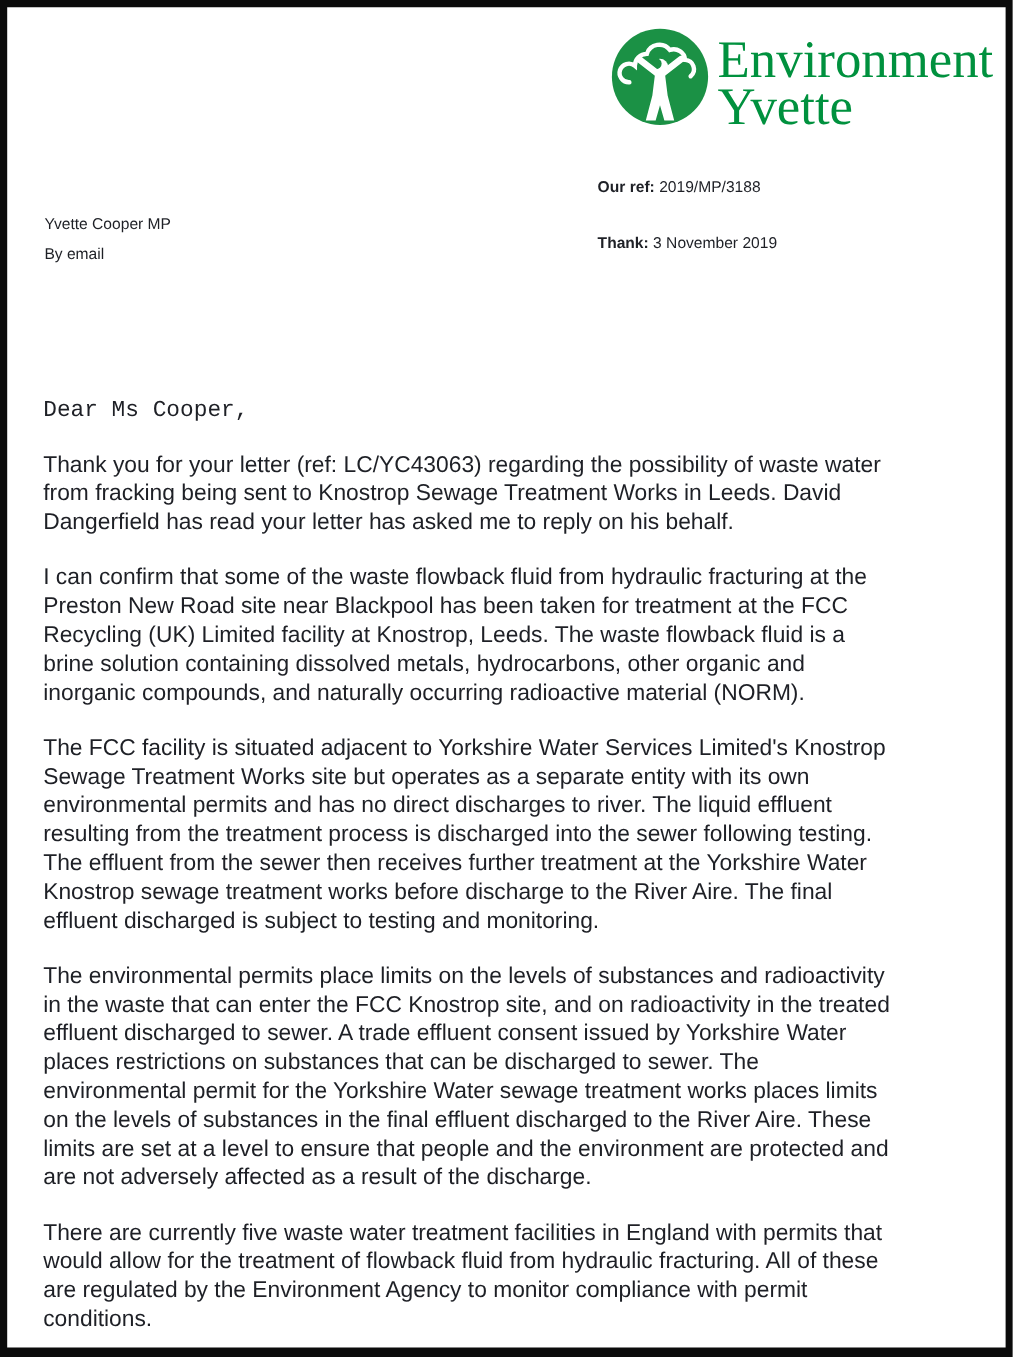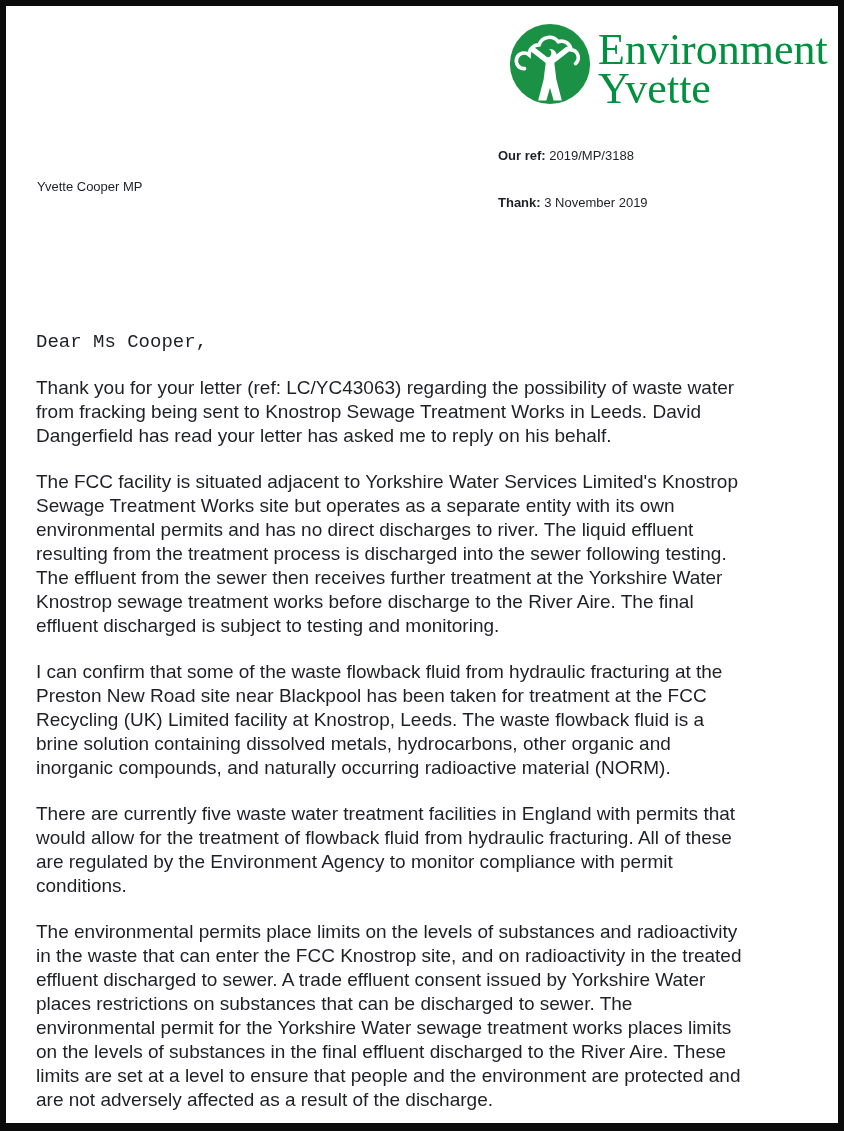--- a/index.html
+++ b/index.html
@@ -89,57 +89,58 @@
       <path d="M40.5 42 L49.5 42 L52 62 L58 85 L49 85 L45 71 L41 85 L32 85 L38 62 Z" fill="#ffffff"></path>
     </svg>
     <div class="brand-text">
       <div>Environment</div>
       <div>Yvette</div>
     </div>
   </div>
 
   <div class="recipient">
     <div>Yvette Cooper MP</div>
+    <div>By email</div>
   </div>
 
   <div class="refs">
     <div class="ref-line">
       <span class="lbl">Our ref:</span>
       <span>2019/MP/3188</span>
     </div>
     <div class="ref-line">
       <span class="lbl">Thank:</span>
       <span>3 November 2019</span>
     </div>
   </div>
 
   <div class="letter-body">
     <div class="salutation">Dear Ms Cooper,</div>
     <p class="para">Thank you for your letter (ref: LC/YC43063) regarding the possibility of waste water
 from fracking being sent to Knostrop Sewage Treatment Works in Leeds.  David
 Dangerfield has read your letter has asked me to reply on his behalf.</p>
+    <p class="para">I can confirm that some of the waste flowback fluid from hydraulic fracturing at the
+Preston New Road site near Blackpool has been taken for treatment at the FCC
+Recycling (UK) Limited facility at Knostrop, Leeds.  The waste flowback fluid is a
+brine solution containing dissolved metals, hydrocarbons, other organic and
+inorganic compounds, and naturally occurring radioactive material (NORM).</p>
     <p class="para">The FCC facility is situated adjacent to Yorkshire Water Services Limited's Knostrop
 Sewage Treatment Works site but operates as a separate entity with its own
 environmental permits and has no direct discharges to river. The liquid effluent
 resulting from the treatment process is discharged into the sewer following testing.
 The effluent from the sewer then receives further treatment at the Yorkshire Water
 Knostrop sewage treatment works before discharge to the River Aire.  The final
 effluent discharged is subject to testing and monitoring.</p>
-    <p class="para">I can confirm that some of the waste flowback fluid from hydraulic fracturing at the
-Preston New Road site near Blackpool has been taken for treatment at the FCC
-Recycling (UK) Limited facility at Knostrop, Leeds.  The waste flowback fluid is a
-brine solution containing dissolved metals, hydrocarbons, other organic and
-inorganic compounds, and naturally occurring radioactive material (NORM).</p>
-    <p class="para">There are currently five waste water treatment facilities in England with permits that
-would allow for the treatment of flowback fluid from hydraulic fracturing.  All of these
-are regulated by the Environment Agency to monitor compliance with permit
-conditions.</p>
     <p class="para">The environmental permits place limits on the levels of substances and radioactivity
 in the waste that can enter the FCC Knostrop site, and on radioactivity in the treated
 effluent discharged to sewer. A trade effluent consent issued by Yorkshire Water
 places restrictions on substances that can be discharged to sewer. The
 environmental permit for the Yorkshire Water sewage treatment works places limits
 on the levels of substances in the final effluent discharged to the River Aire.  These
 limits are set at a level to ensure that people and the environment are protected and
 are not adversely affected as a result of the discharge.</p>
+    <p class="para">There are currently five waste water treatment facilities in England with permits that
+would allow for the treatment of flowback fluid from hydraulic fracturing.  All of these
+are regulated by the Environment Agency to monitor compliance with permit
+conditions.</p>
   </div>
 
 </div>
 
 </body></html>

